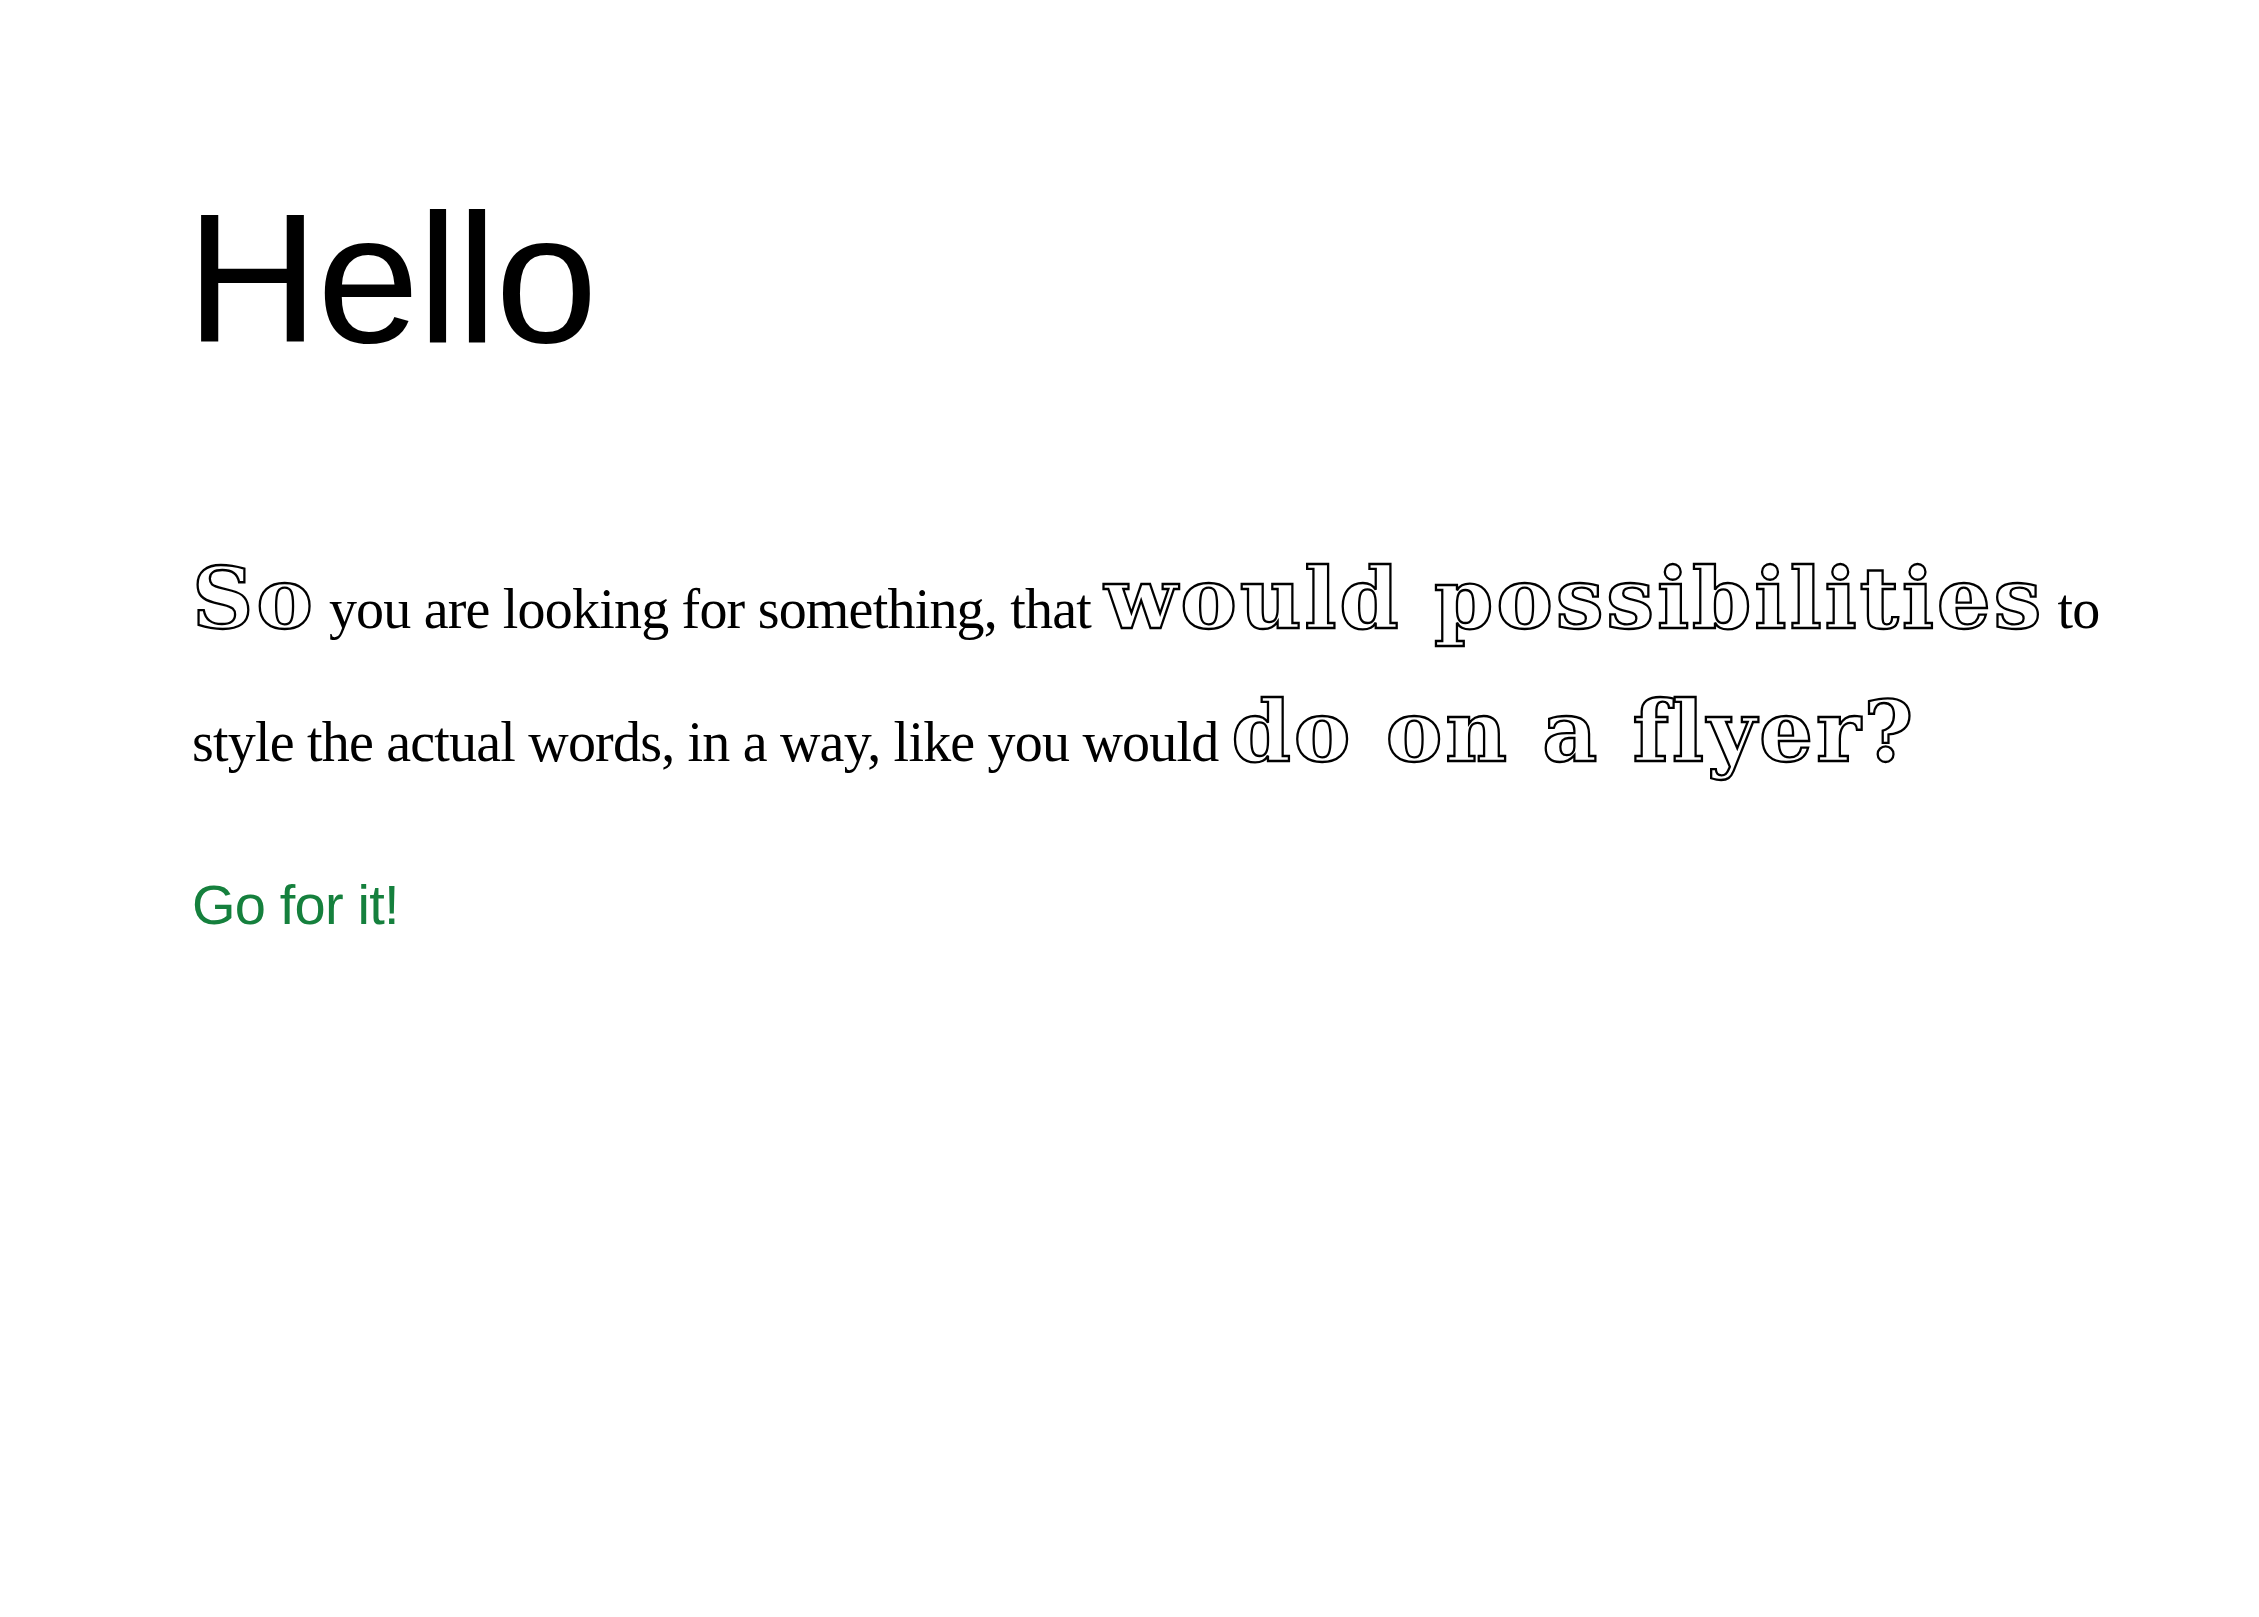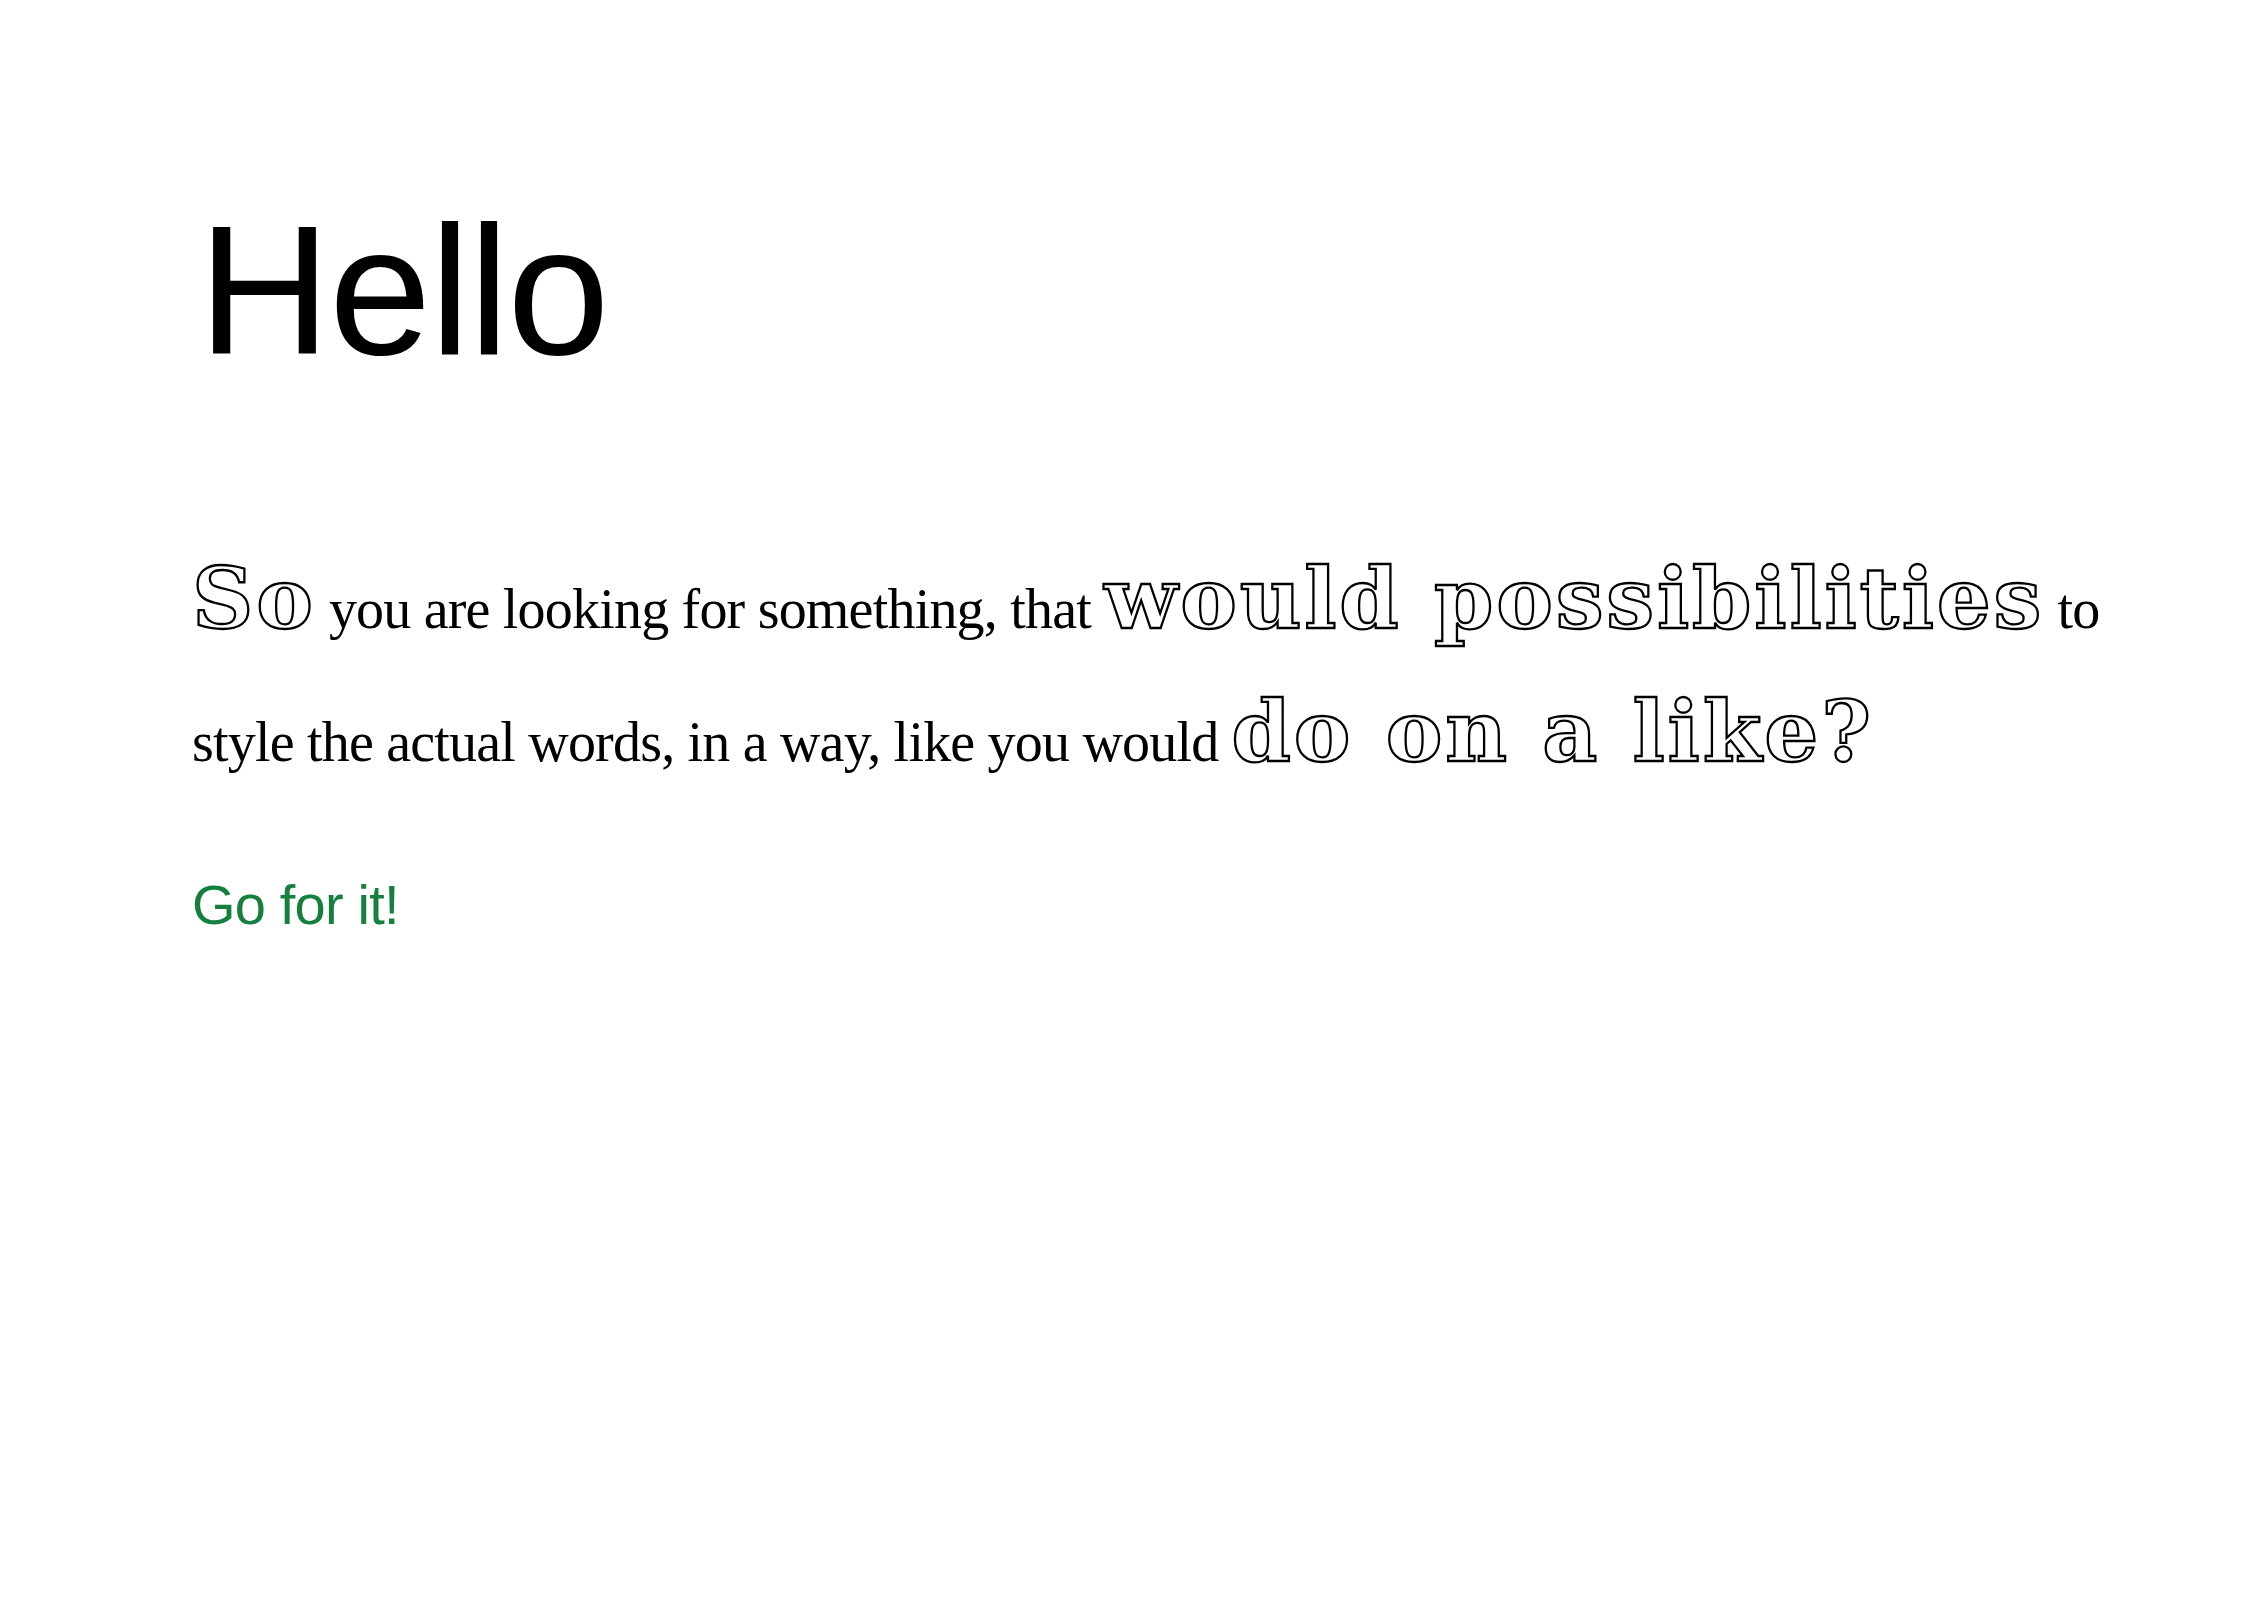--- a/index.html
+++ b/index.html
@@ -12,21 +12,21 @@
     position: relative;
     background: #ffffff;
     font-family: "Liberation Sans", sans-serif;
     color: #000000;
     overflow: hidden;
   }
   .page-title {
     position: absolute;
     left: 186px;
     top: 186px;
-    margin: 12px;
+    margin: 0;
     font-size: 184px;
     font-weight: 400;
     line-height: 1;
     letter-spacing: -1.9px;
     color: #000000;
     white-space: nowrap;
   }
   .para-line {
     position: absolute;
     left: 192px;
@@ -68,21 +68,21 @@
 
   <h1 class="page-title">Hello</h1>
 
   <div class="intro-paragraph">
 
     <div class="para-line line-1">
       <span class="fancy">So</span><span class="plain"> you are looking for something, that </span><span class="fancy">would possibilities</span><span class="plain"> to</span>
     </div>
 
     <div class="para-line line-2">
-      <span class="plain">style the actual words, in a way, like you would </span><span class="fancy">do on a like?</span>
+      <span class="plain">style the actual words, in a way, like you would </span><span class="fancy">do on a flyer?</span>
     </div>
 
   </div>
 
   <div class="closing-line">Go for it!</div>
 
 </main>
 
 
 </body></html>

